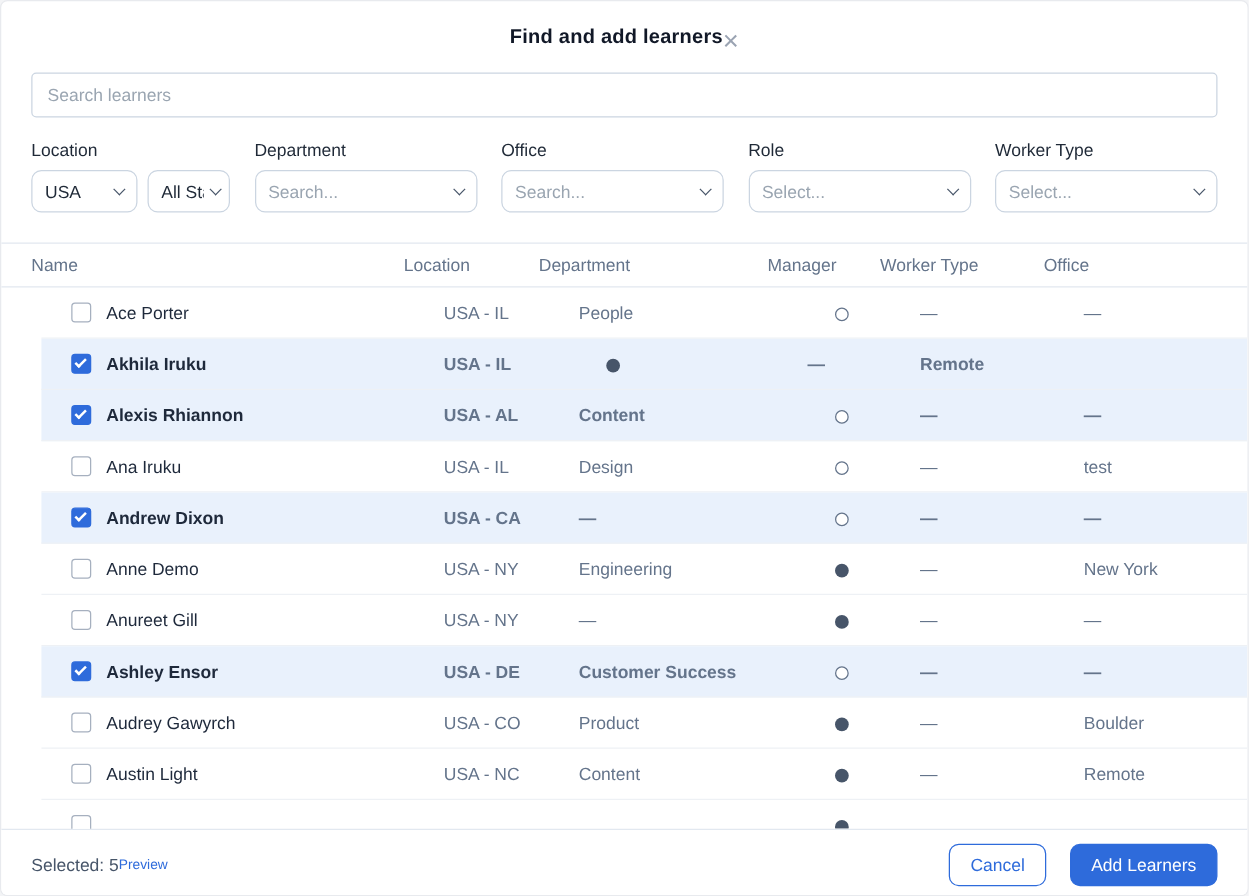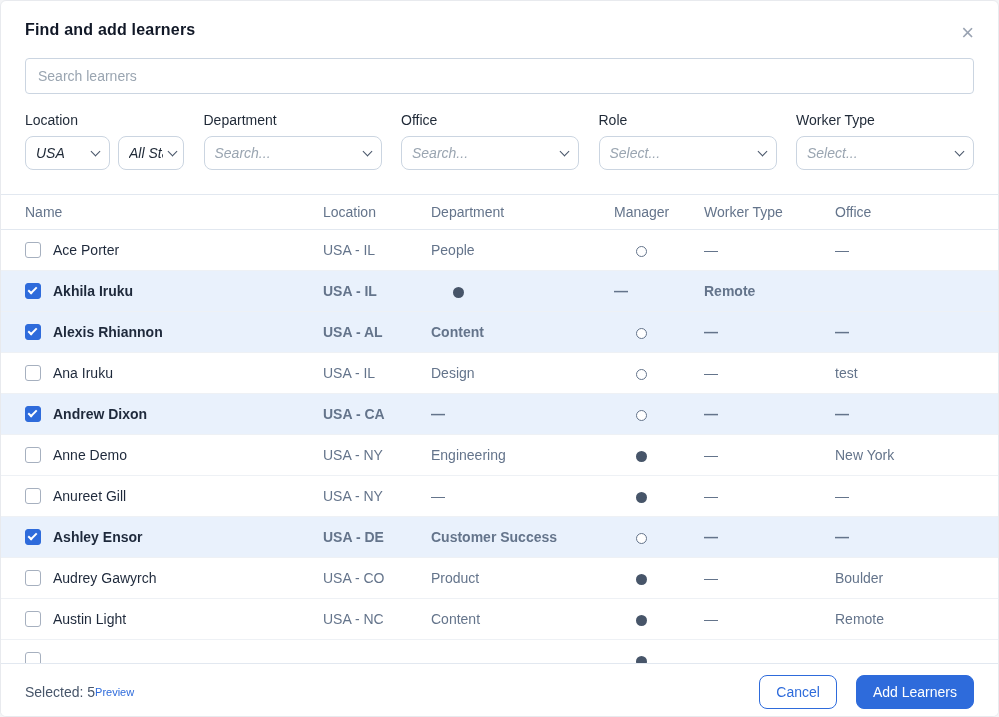--- a/index.html
+++ b/index.html
@@ -1,42 +1,42 @@
 <!DOCTYPE html>
 <html><head>
 <meta charset="utf-8">
 <style>
   * { box-sizing: border-box; margin: 0; padding: 0; }
   html, body { width: 999px; height: 717px; }
   body { font-family: "Liberation Sans", sans-serif; background: #f3f4f6; color: #1e293b; }
   .modal { width: 999px; height: 717px; background: #fff; border: 1px solid #e8eaee; border-radius: 6px;
            overflow: hidden; display: flex; flex-direction: column; }
-  .modal-header { padding: 20px 24px 0; display: flex; justify-content: space-between; align-items: flex-start; flex: none; }
+  .modal-header { padding: 20px 24px 0; display: flex; justify-content: center; align-items: flex-start; flex: none; }
   .title { font-size: 16px; font-weight: bold; color: #111827; letter-spacing: .2px; }
   .close-btn { background: none; border: none; font-size: 22px; line-height: 1; color: #9aa3b2; cursor: pointer; margin-top: 1px; font-family: inherit; }
   .search-wrap { margin: 14px 24px 0; flex: none; }
   .search-input { width: 100%; height: 36px; border: 1px solid #cbd5e1; border-radius: 4px; padding: 0 12px;
                   font-size: 14px; font-family: inherit; color: #1e293b; outline: none; }
   .search-input::placeholder { color: #9aa5b1; }
   .filters { display: flex; margin: 18px 24px 0; justify-content: space-between; flex: none; }
   .filter-label { font-size: 14px; color: #1f2937; }
-  .filter-controls { display: flex; gap: 8px; margin-top: 8px; font-style: italic; }
+  .filter-controls { display: flex; gap: 8px; margin-top: 8px; }
   .select { height: 34px; border: 1px solid #cbd5e1; border-radius: 8px; display: flex; align-items: center;
             padding: 0 10px; font-size: 14px; color: #1f2937; cursor: pointer; background: #fff; }
   .select .select-value { flex: 1; overflow: hidden; white-space: nowrap; }
   .select.placeholder .select-value { color: #9aa5b1; }
   .chevron { width: 7px; height: 7px; border-right: 1.5px solid #475569; border-bottom: 1.5px solid #475569;
              transform: rotate(45deg); margin: -4px 0 0 6px; flex: none; }
   .filter-location .select:nth-child(1) { width: 85px; }
   .filter-location .select:nth-child(2) { width: 66px; padding-right: 7px; }
   .filter-department .select, .filter-office .select, .filter-role .select, .filter-worker-type .select { width: 178px; }
   .grid { display: grid; grid-template-columns: 298px 108px 183px 90px 131px 1fr; align-items: center; }
   .thead { margin-top: 24px; border-top: 1px solid #e2e8f0; border-bottom: 1px solid #e2e8f0; height: 36px;
            padding: 4px 24px; color: #64748b; font-size: 14px; flex: none; }
-  .tbody { height: 433px; overflow: hidden; flex: none; }
+  .tbody { height: 433px; overflow: hidden; flex: none; margin-left: 32px; }
   .row { height: 41px; padding: 0 24px; border-bottom: 1px solid #eef1f5; font-size: 14px; color: #64748b; cursor: pointer; }
   .row.checked { background: #e9f1fc; font-weight: bold; }
   .cell-name { display: flex; align-items: center; gap: 12px; color: #1e293b; }
   .checkbox { width: 16px; height: 16px; border: 1.5px solid #a6b0bf; border-radius: 3px; background: #fff;
               flex: none; position: relative; cursor: pointer; }
   .checkbox.checked { background: #2e6bdb; border-color: #2e6bdb; }
   .checkmark { position: absolute; left: 4px; top: 1px; width: 5px; height: 9px;
                border-right: 2px solid #fff; border-bottom: 2px solid #fff; transform: rotate(45deg); }
   .dot { width: 11px; height: 11px; border-radius: 50%; margin-left: 22px; display: inline-block; vertical-align: middle; }
   .dot.filled { background: #475569; }

